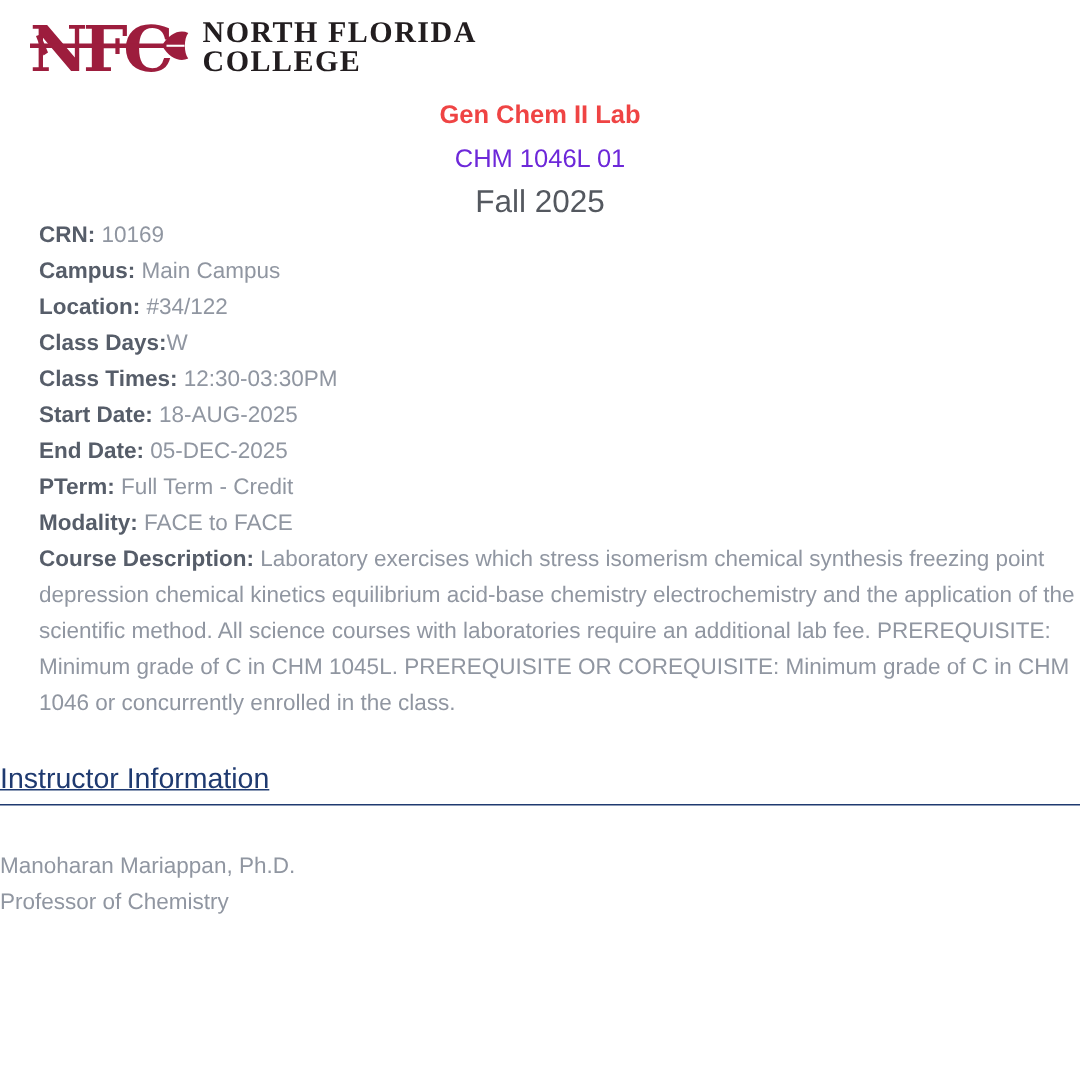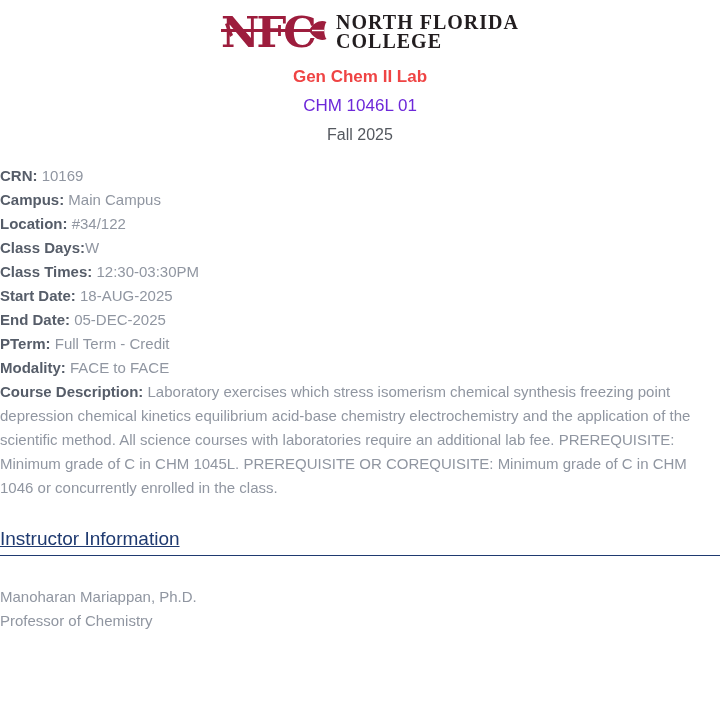--- a/index.html
+++ b/index.html
@@ -2,36 +2,36 @@
 <html><head>
 <meta charset="utf-8">
 <style>
   html,body{margin:0;padding:0;background:#ffffff;}
   .page{
     width:720px;height:720px;overflow:hidden;background:#ffffff;
     font-family:"Liberation Sans",sans-serif;position:relative;
   }
   
   .header{text-align:center;padding-top:10px;}
-  .logo-row{display:flex;justify-content:center;align-items:center;gap:9px;height:44px;margin-left:20px;}
+  .logo-row{display:flex;justify-content:flex-start;align-items:center;gap:9px;height:44px;margin-left:20px;}
   .monogram-svg{display:block;}
   .wordmark{
     font-family:"Liberation Serif",serif;font-weight:700;color:#221d1f;
     font-size:20px;line-height:19px;letter-spacing:1px;text-align:left;
   }
   .course-title{margin-top:13px;font-size:17px;font-weight:700;color:#ef4444;line-height:20px;}
   .course-code{margin-top:9px;font-size:17px;font-weight:400;color:#6d28d9;line-height:20px;}
-  .term{margin-top:9px;font-size:16px;font-weight:400;color:#54585f;line-height:20px;}
+  .term{margin-top:9px;font-size:21px;font-weight:400;color:#54585f;line-height:20px;}
   
   .section-heading{
     margin-top:50px;font-size:19px;font-weight:400;color:#1f3a70;
     padding-bottom:5px;border-bottom:1px solid #1f3a70;line-height:22px;
   }
   .section-heading.instructor{margin-top:28px;text-decoration:underline;}
-  .info-block{margin-top:19px;font-size:15px;line-height:24px;}
+  .info-block{font-size:15px;line-height:24px;padding-left:26px;}
   .info-line{white-space:pre-wrap;}
   .lbl{font-weight:700;color:#565d69;}
   .val{font-weight:400;color:#9096a1;}
   .instructor-block{margin-top:29px;font-size:15px;line-height:24px;color:#9096a1;}
   .instructor-line{white-space:pre-wrap;}
 </style>
 </head>
 <body>
 
 <div class="page">

